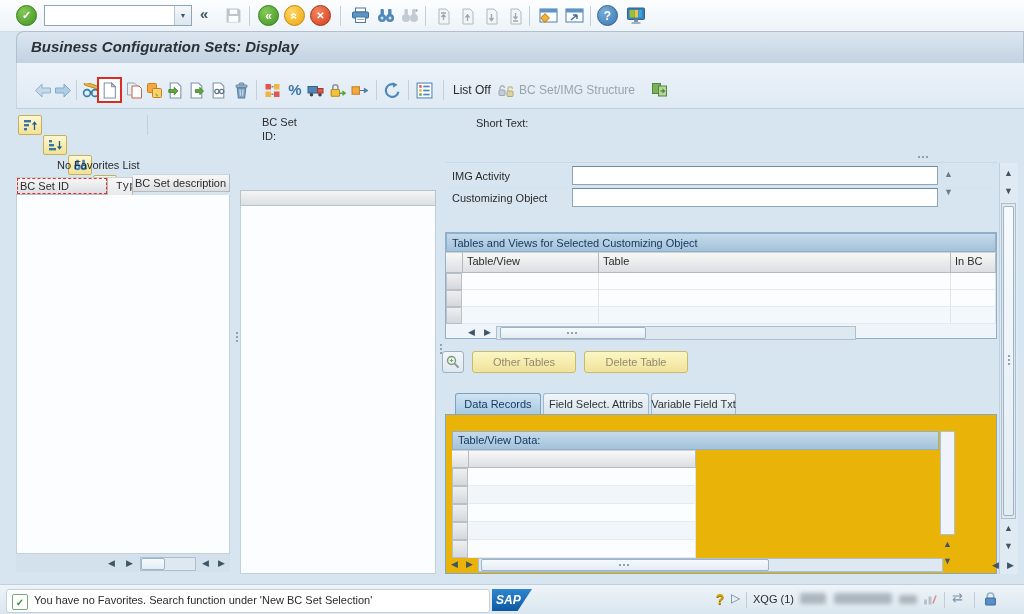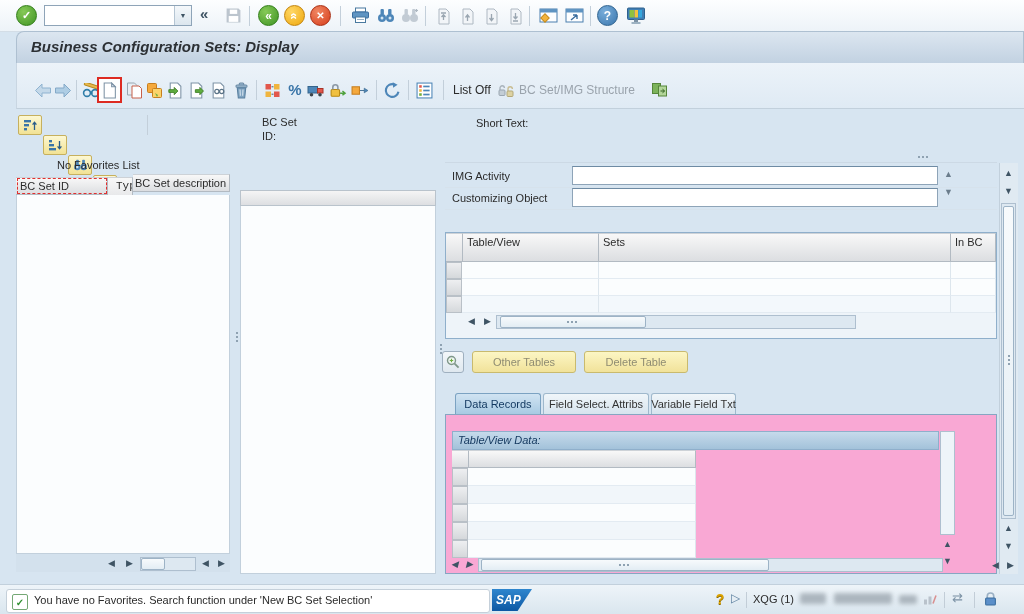--- a/index.html
+++ b/index.html
@@ -454,24 +454,25 @@
   <div class="abs hline" style="left:445px;top:209px;width:552px;background:#d6e2ec;"></div>
 
   <div class="abs sarr" style="left:941px;top:167px;color:#6b7d8c;">
       <span>▲</span>
     </div>
   <div class="abs sarr" style="left:941px;top:185px;color:#6b7d8c;">
       <span>▼</span>
     </div>
 
   <div class="abs" style="left:445px;top:232px;width:552px;height:107px;border:1px solid #8fafcb;box-sizing:border-box;background:#eef4f9;">
-    <div style="display:flex;height:29px;">
+    <div class="bluebar" style="height:19px;line-height:18px;">Tables and Views for Selected Customizing Object</div>
+    <div style="display:flex;height:21px;">
       <div class="hcell" style="width:17px;padding:0;"></div>
       <div class="hcell" style="width:136px;">Table/View</div>
-      <div class="hcell" style="width:352px;">Sets</div>
+      <div class="hcell" style="width:352px;">Table</div>
       <div class="hcell" style="flex:1;">In BC</div>
     </div>
     <div style="display:flex;height:17px;">
       <div class="selcell" style="width:16px;"></div>
       <div class="rowcell" style="width:137px;"></div>
       <div class="rowcell" style="width:352px;"></div>
       <div class="rowcell" style="flex:1;"></div>
     </div>
     <div style="display:flex;height:17px;">
       <div class="selcell" style="width:16px;"></div>
@@ -507,21 +508,21 @@
         <path d="M3.8 5.5h3.4M5.5 3.8v3.4" stroke="#6fae3f" stroke-width="1.1"></path>
       </svg>
     </div>
   <div class="abs disbtn" style="left:472px;top:351px;width:104px;height:22px;text-align:right;">Other Tables</div>
   <div class="abs disbtn" style="left:584px;top:351px;width:104px;height:22px;">Delete Table</div>
 
   <div class="abs tab active" style="left:455px;top:393px;width:86px;">Data Records</div>
   <div class="abs tab" style="left:543px;top:393px;width:106px;">Field Select. Attribs</div>
   <div class="abs tab" style="left:651px;top:393px;width:85px;">Variable Field Txt</div>
 
-  <div class="abs" style="left:445px;top:414px;width:552px;height:160px;border:1px solid #87a6c2;box-sizing:border-box;background:#f9a8d4;font-style:italic;">
+  <div class="abs" style="left:445px;top:414px;width:552px;height:160px;border:1px solid #87a6c2;box-sizing:border-box;background:#eab308;">
     <div class="bluebar" style="position:absolute;left:6px;top:16px;width:487px;height:19px;">Table/View Data:</div>
     <div class="hcell" style="position:absolute;left:6px;top:35px;width:17px;height:18px;padding:0;"></div>
     <div class="hcell" style="position:absolute;left:23px;top:35px;width:227px;height:18px;"></div>
     <div style="position:absolute;left:6px;top:53px;">
       <div style="display:flex;height:18px;">
           <div class="selcell" style="width:16px;"></div>
           <div class="rowcell" style="width:228px;"></div>
         </div>
       <div style="display:flex;height:18px;">
           <div class="selcell" style="width:16px;"></div>

